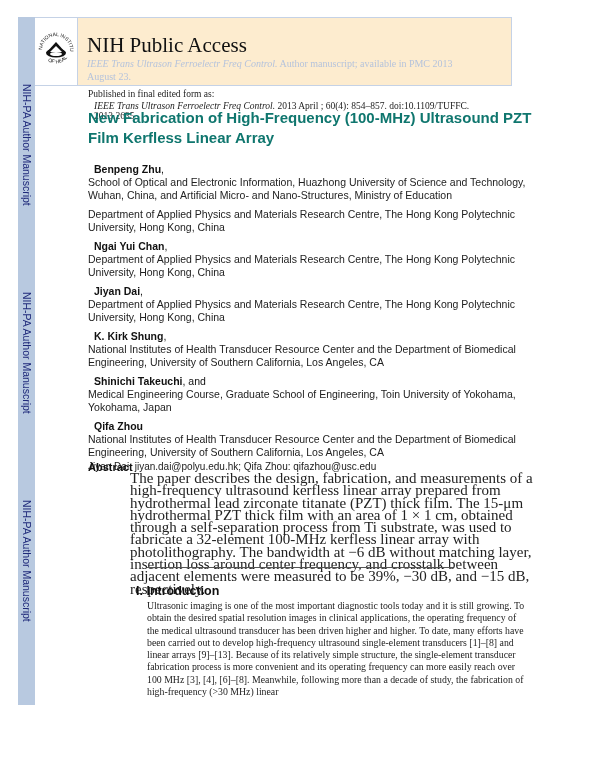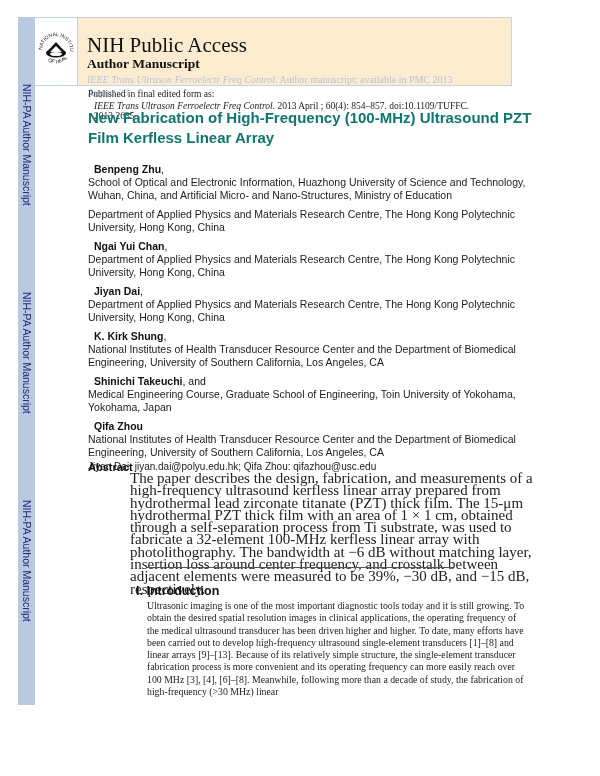--- a/index.html
+++ b/index.html
@@ -94,21 +94,20 @@
         <textPath href="#arcBot" startOffset="4">OF HEALTH</textPath>
       </text>
       <ellipse cx="20" cy="29" rx="10" ry="4.5" fill="#111"></ellipse>
       <polygon points="20,18 30,29 10,29" fill="#111"></polygon>
       <polygon points="20,22 26,28 14,28" fill="#fff"></polygon>
       <ellipse cx="20" cy="30" rx="6" ry="2" fill="#fff"></ellipse>
     </svg>
   </div>
   <div class="header-text">
     <div class="hdr-title">NIH Public Access</div>
-    <div class="hdr-sub">Author Manuscript</div>
     <div class="hdr-journal">
       <i>IEEE Trans Ultrason Ferroelectr Freq Control.</i>
       <span>Author manuscript; available in PMC 2013</span><br>
       <span>August 23.</span>
     </div>
   </div>
 </div>
 
 <div class="pub-info">
   <div>Published in final edited form as:</div>

